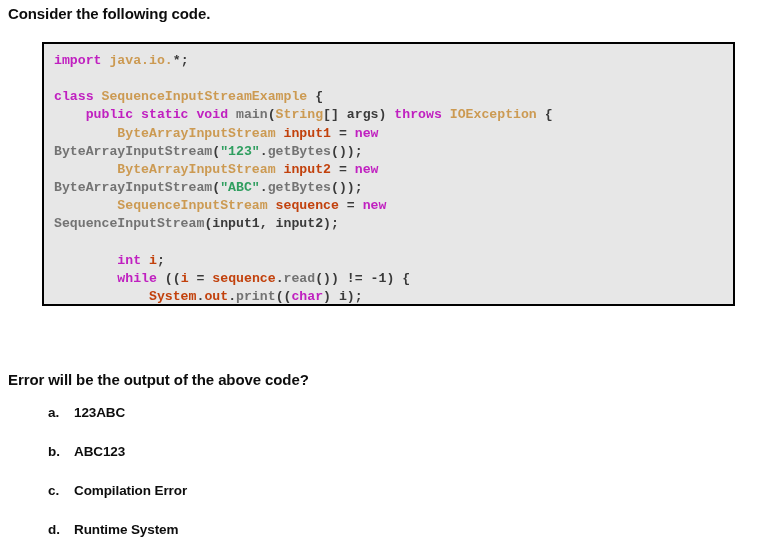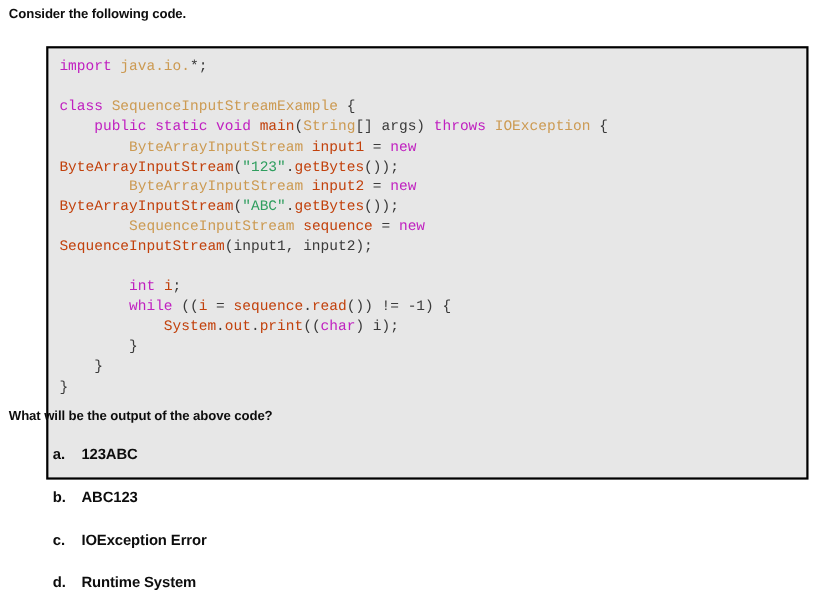--- a/index.html
+++ b/index.html
@@ -13,58 +13,59 @@
     font-family: "Liberation Sans", sans-serif;
     color: #000000;
     overflow: hidden;
     position: relative;
   }
 
   
   .prompt-heading {
     position: absolute;
     left: 8px;
-    font-size: 12px;
+    font-size: 15px;
     font-weight: bold;
     letter-spacing: -0.1px;
     color: #0d0d0d;
     white-space: nowrap;
   }
   #intro-heading { top: 5px; }
   #question-heading { top: 371px; }
 
   
   .code-block {
     position: absolute;
     left: 42px;
     top: 42px;
     width: 693px;
-    height: 394px;
+    height: 264px;
     box-sizing: border-box;
     background: #e7e7e7;
     border: 2px solid #000000;
     overflow: hidden;
+    font-weight: bold;
   }
   .code-inner {
     padding: 8px 0 0 10px;
     font-family: "Liberation Mono", "DejaVu Sans Mono", monospace;
     font-size: 13.2px;
     line-height: 18.15px;
     white-space: pre;
     color: #3a3a3a;
   }
   .code-line {
     white-space: pre;
     min-height: 18.15px;
   }
 
   
   .tok-key   { color: #c020c0; }   
   .tok-type  { color: #cc9a52; }   
-  .tok-call  { color: #c2410c; }   
+  .tok-call  { color: #737373; }   
   .tok-var   { color: #c2410c; }   
   .tok-str   { color: #2f9e5f; }   
   .tok-punct { color: #3a3a3a; }   
 
   
   .options-list {
     position: absolute;
     left: 48px;
     top: 405px;
     width: 420px;
@@ -86,32 +87,32 @@
 </style>
 </head>
 <body>
 
 <div class="prompt-heading" id="intro-heading">Consider the following code.</div>
 
 <div class="code-block">
   <div class="code-inner" id="code-inner"><div class="code-line"><span class="tok-key">import</span><span class="tok-punct"> </span><span class="tok-type">java.io.</span><span class="tok-punct">*;</span></div><div class="code-line">&nbsp;</div><div class="code-line"><span class="tok-key">class</span><span class="tok-punct"> </span><span class="tok-type">SequenceInputStreamExample</span><span class="tok-punct"> {</span></div><div class="code-line"><span class="tok-punct">    </span><span class="tok-key">public static void</span><span class="tok-punct"> </span><span class="tok-call">main</span><span class="tok-punct">(</span><span class="tok-type">String</span><span class="tok-punct">[] args) </span><span class="tok-key">throws</span><span class="tok-punct"> </span><span class="tok-type">IOException</span><span class="tok-punct"> {</span></div><div class="code-line"><span class="tok-punct">        </span><span class="tok-type">ByteArrayInputStream</span><span class="tok-punct"> </span><span class="tok-var">input1</span><span class="tok-punct"> = </span><span class="tok-key">new</span></div><div class="code-line"><span class="tok-call">ByteArrayInputStream</span><span class="tok-punct">(</span><span class="tok-str">"123"</span><span class="tok-punct">.</span><span class="tok-call">getBytes</span><span class="tok-punct">());</span></div><div class="code-line"><span class="tok-punct">        </span><span class="tok-type">ByteArrayInputStream</span><span class="tok-punct"> </span><span class="tok-var">input2</span><span class="tok-punct"> = </span><span class="tok-key">new</span></div><div class="code-line"><span class="tok-call">ByteArrayInputStream</span><span class="tok-punct">(</span><span class="tok-str">"ABC"</span><span class="tok-punct">.</span><span class="tok-call">getBytes</span><span class="tok-punct">());</span></div><div class="code-line"><span class="tok-punct">        </span><span class="tok-type">SequenceInputStream</span><span class="tok-punct"> </span><span class="tok-var">sequence</span><span class="tok-punct"> = </span><span class="tok-key">new</span></div><div class="code-line"><span class="tok-call">SequenceInputStream</span><span class="tok-punct">(input1, input2);</span></div><div class="code-line">&nbsp;</div><div class="code-line"><span class="tok-punct">        </span><span class="tok-key">int</span><span class="tok-punct"> </span><span class="tok-var">i</span><span class="tok-punct">;</span></div><div class="code-line"><span class="tok-punct">        </span><span class="tok-key">while</span><span class="tok-punct"> ((</span><span class="tok-var">i</span><span class="tok-punct"> = </span><span class="tok-var">sequence</span><span class="tok-punct">.</span><span class="tok-call">read</span><span class="tok-punct">()) != -1) {</span></div><div class="code-line"><span class="tok-punct">            </span><span class="tok-var">System</span><span class="tok-punct">.</span><span class="tok-var">out</span><span class="tok-punct">.</span><span class="tok-call">print</span><span class="tok-punct">((</span><span class="tok-key">char</span><span class="tok-punct">) i);</span></div><div class="code-line"><span class="tok-punct">        }</span></div><div class="code-line"><span class="tok-punct">    }</span></div><div class="code-line"><span class="tok-punct">}</span></div></div>
 </div>
 
-<div class="prompt-heading" id="question-heading">What will be the output of the above code?</div>
+<div class="prompt-heading" id="question-heading">Error will be the output of the above code?</div>
 
 <div class="options-list" id="options-list">
     <div class="option-row">
       <span class="option-marker">a.</span>
       <span class="option-text">123ABC</span>
     </div>
     <div class="option-row">
       <span class="option-marker">b.</span>
       <span class="option-text">ABC123</span>
     </div>
     <div class="option-row">
       <span class="option-marker">c.</span>
-      <span class="option-text">IOException Error</span>
+      <span class="option-text">Compilation Error</span>
     </div>
     <div class="option-row">
       <span class="option-marker">d.</span>
       <span class="option-text">Runtime System</span>
     </div>
   </div>
 
 </body></html>

